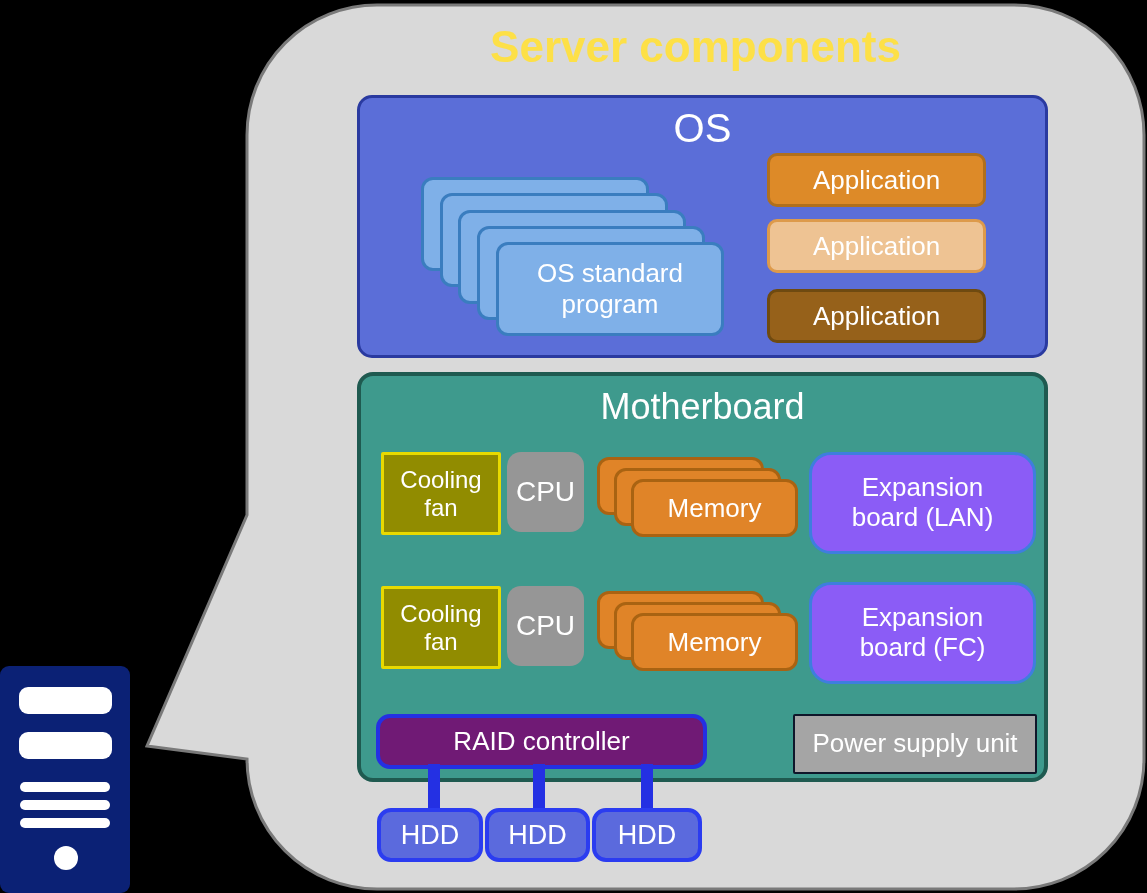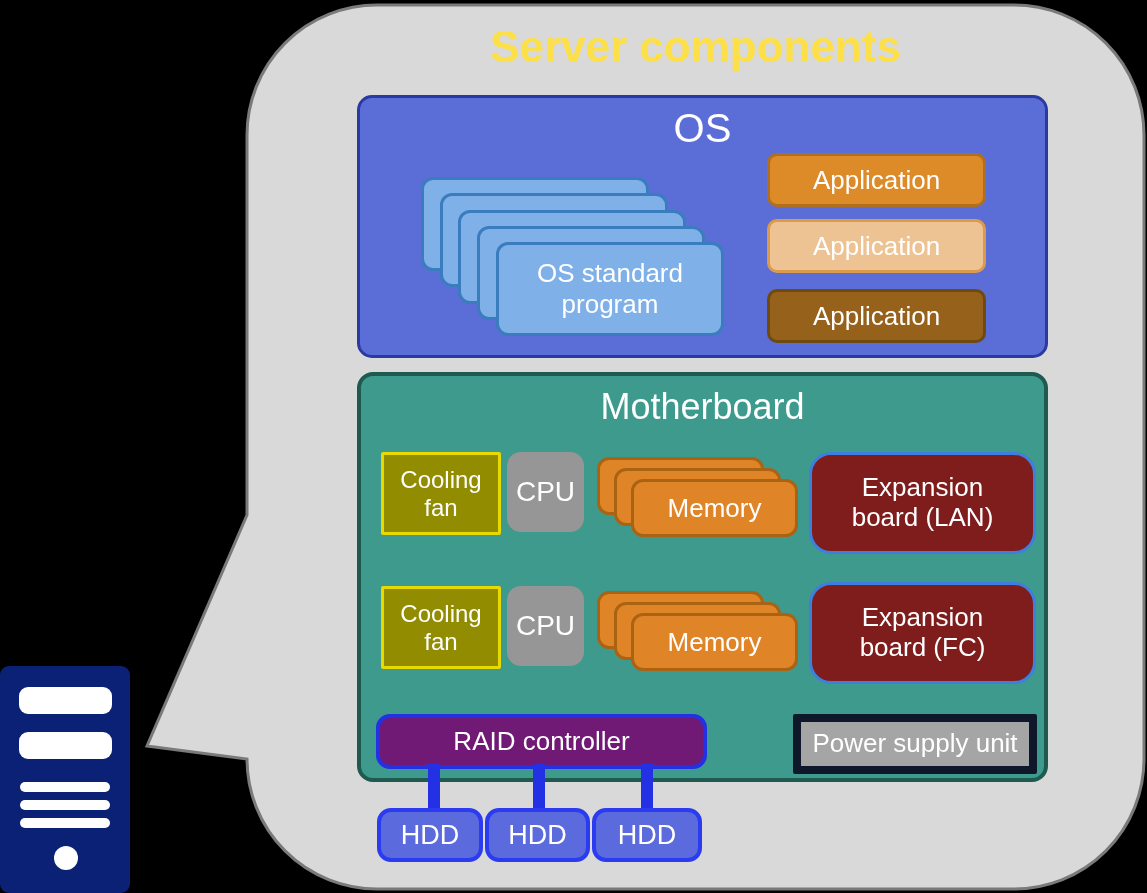--- a/index.html
+++ b/index.html
@@ -67,29 +67,29 @@
   .cpu { width:77px; height:80px; background:#969696; border-radius:14px; font-size:28px; }
   .mem-stack { position:absolute; width:201px; height:92px; }
   .mcard {
     position:absolute; width:167px; height:58px;
     background:#e08428; border:3px solid #a96312; border-radius:12px;
   }
   .mc0{left:0;top:0} .mc1{left:17px;top:11px}
   .mc2{left:34px;top:22px; display:flex; align-items:center; justify-content:center;
        color:#fff; font-size:26px;}
   .exp {
-    width:227px; height:102px; background:#7f1d1d; border:3px solid #3e7ede;
+    width:227px; height:102px; background:#8b5cf6; border:3px solid #3e7ede;
     border-radius:22px; font-size:26px; padding:11px 16px;
   }
   .raid {
     width:331px; height:55px; background:#701a75; border:4px solid #2430e3;
     border-radius:14px; font-size:26px;
   }
   .psu {
-    width:244px; height:60px; background:#a5a5a5; border:8px solid #0f172a;
+    width:244px; height:60px; background:#a5a5a5; border:2px solid #0f172a;
     border-radius:2px; font-size:26px;
   }
 
   
   .connector { position:absolute; width:12px; height:48px; top:764px;
                background:#2430e3; z-index:3; }
   .cn0{left:428px} .cn1{left:533px} .cn2{left:641px}
   .hdd {
     position:absolute; top:808px; height:54px; z-index:4;
     background:#5b6add; border:4px solid #2b3cf0; border-radius:14px;

